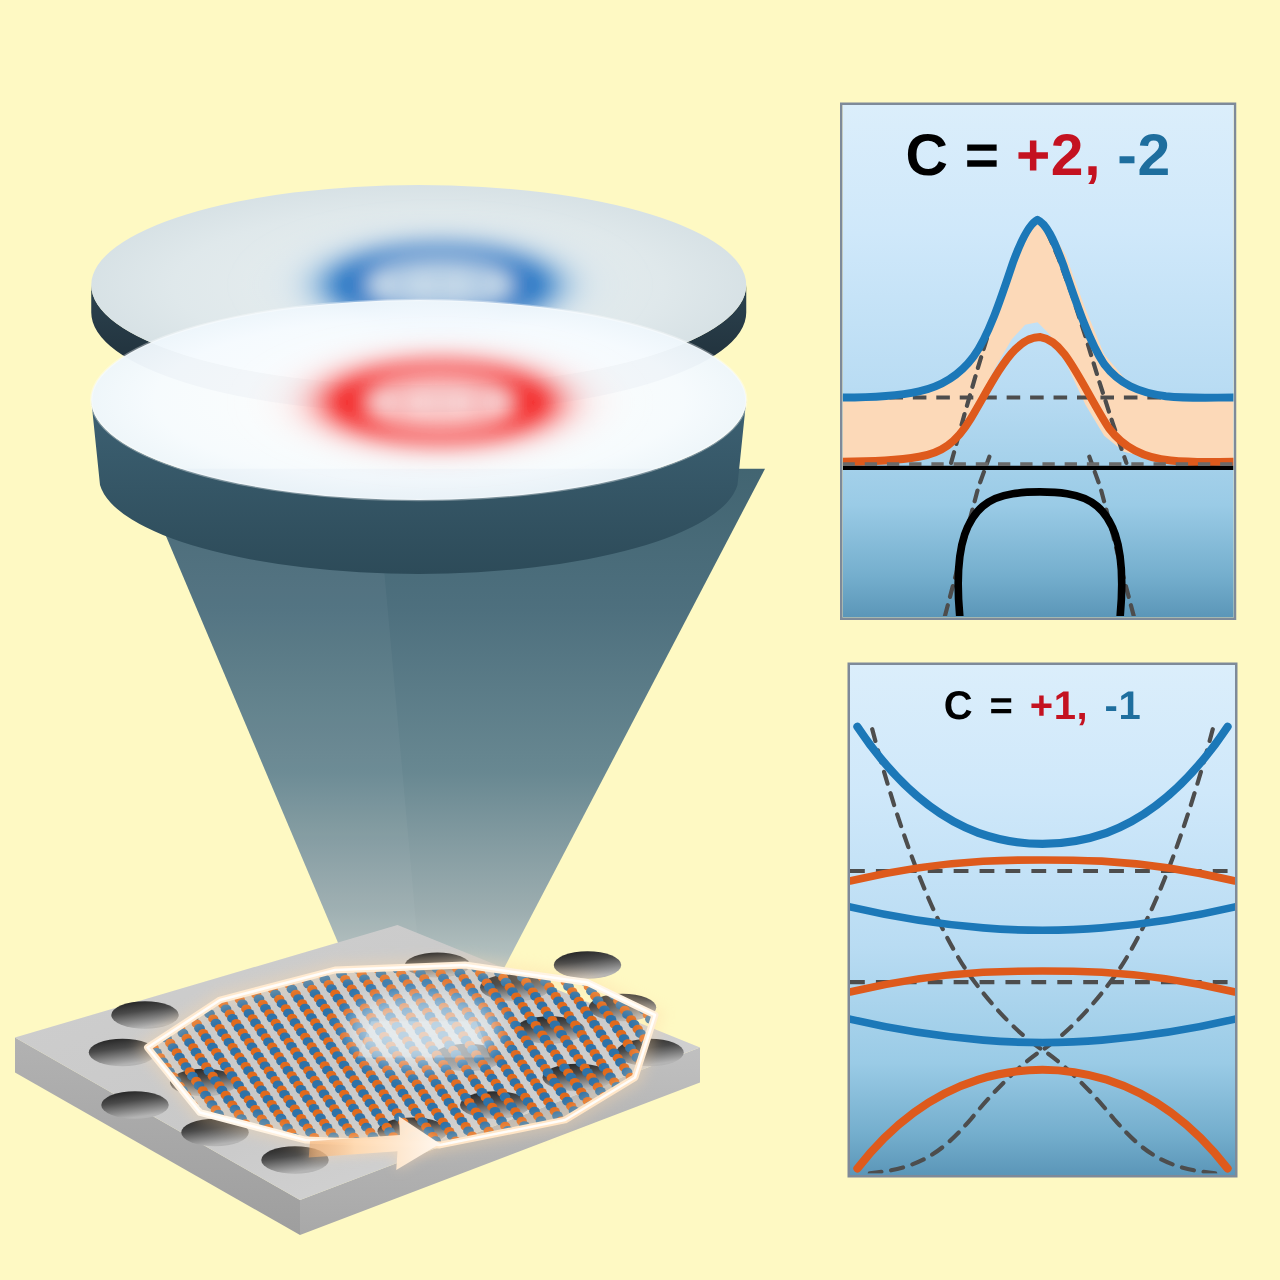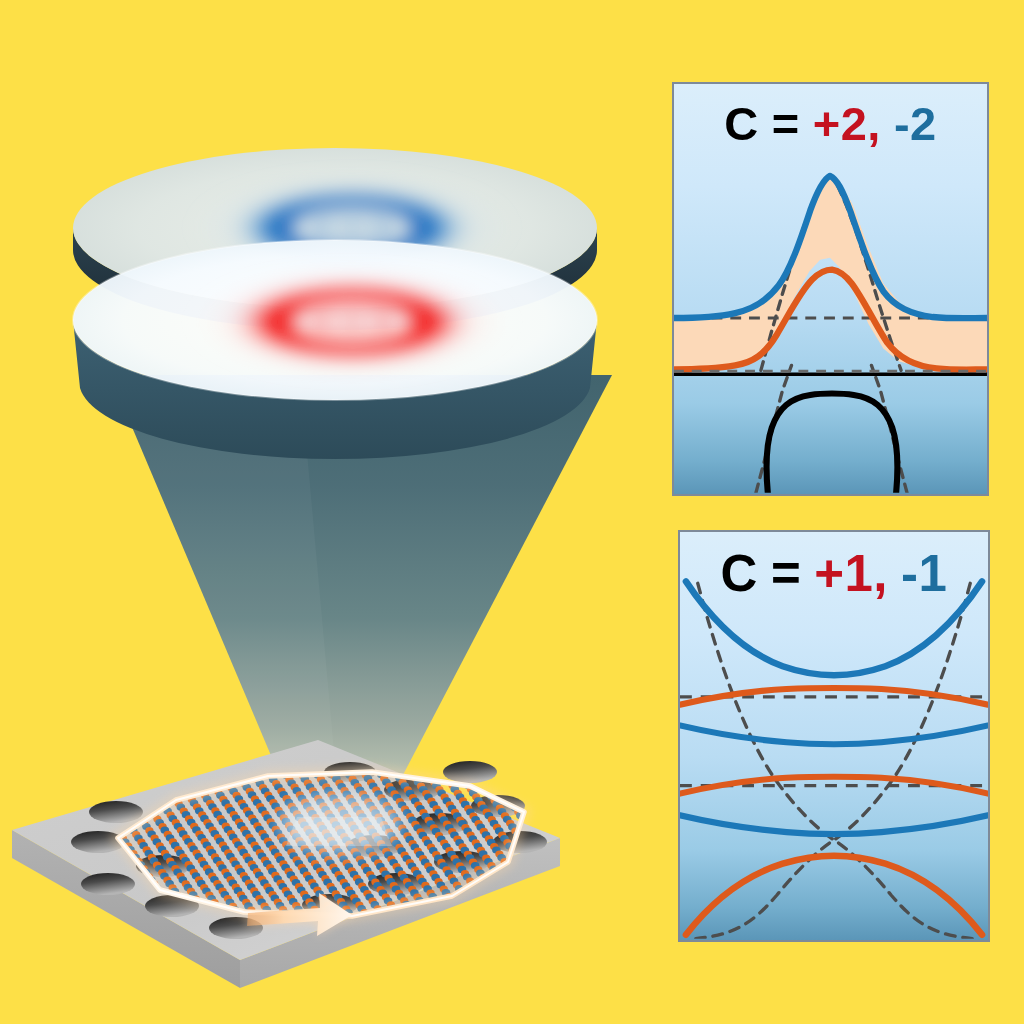--- a/index.html
+++ b/index.html
@@ -11,21 +11,21 @@
   body {
     width: 1024px;
     height: 1024px;
     overflow: hidden;
     font-family: "Liberation Sans", sans-serif;
   }
   #figure {
     position: relative;
     width: 1024px;
     height: 1024px;
-    background: #fde047;
+    background: #fef9c3;
   }
 
   
   #illustration {
     position: absolute;
     left: 0; top: 0;
     width: 660px; height: 1024px;
   }
   #illustration svg { display: block; }
 
@@ -60,21 +60,21 @@
     left: 0; right: 0;
     text-align: center;
     font-weight: bold;
     font-family: "Liberation Sans", sans-serif;
     letter-spacing: 0.5px;
     white-space: nowrap;
     line-height: 1;
     z-index: 5;
   }
   #panel-c2 .panel-title { top: 16px; font-size: 47px; }
-  #panel-c1 .panel-title { top: 16px; font-size: 51px; }
+  #panel-c1 .panel-title { top: 16px; font-size: 32px; }
   .t-black { color: #000000; }
   .t-red   { color: #c41220; }
   .t-blue  { color: #1e6e9e; }
   .t-sp    { display: inline-block; width: 13px; }
 </style>
 </head>
 <body>
 
 <div id="figure">
 

